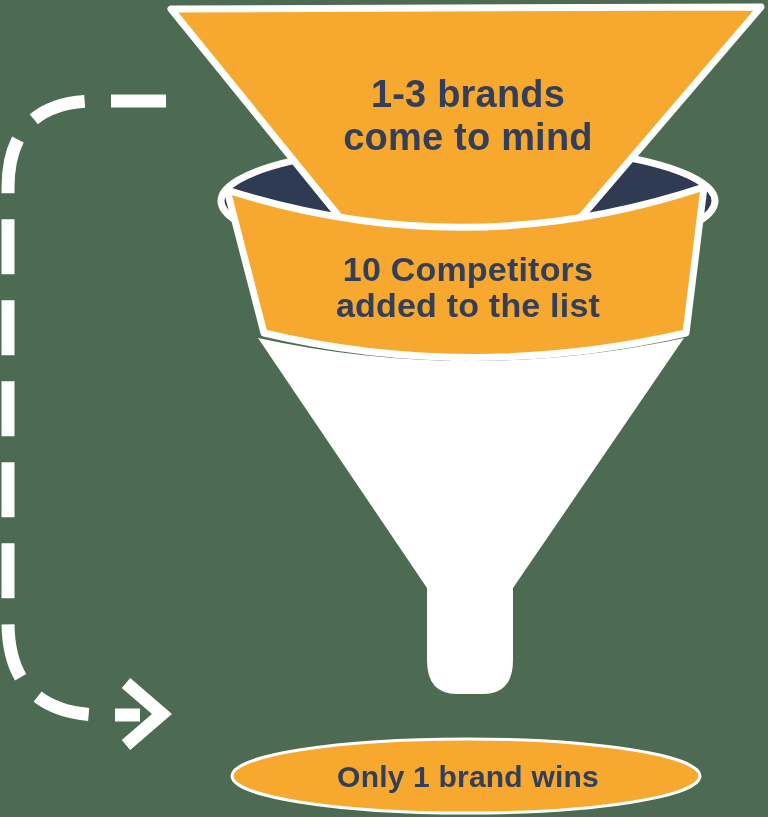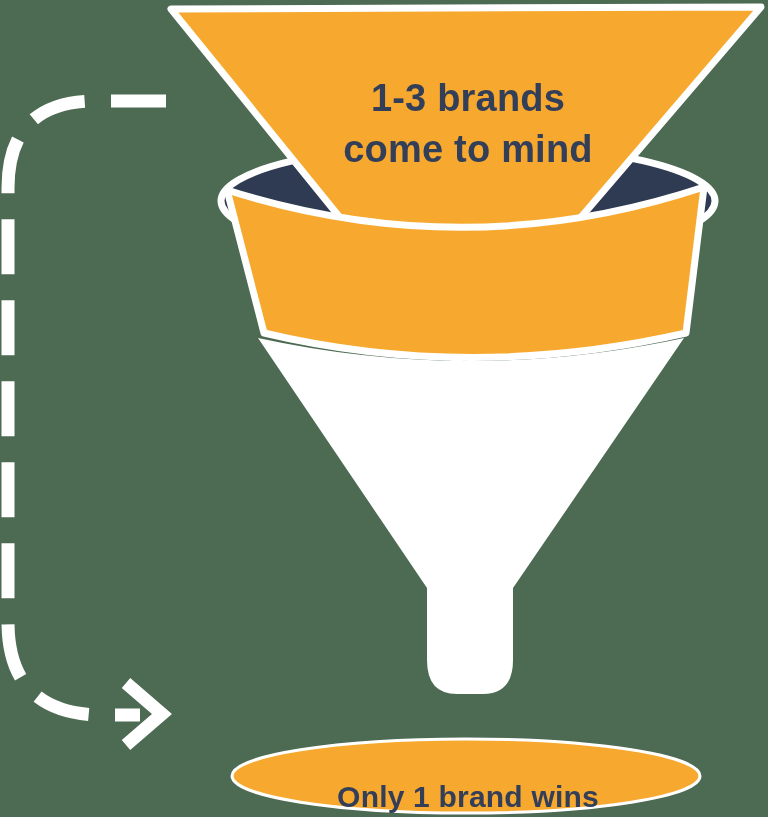--- a/index.html
+++ b/index.html
@@ -20,32 +20,32 @@
   .stage-label {
     position: absolute;
     text-align: center;
     white-space: pre-line;
     font-weight: 700;
     color: var(--text, #333F58);
     letter-spacing: 0.2px;
   }
   #label-stage1 {
     left: 238px; top: 73px; width: 460px;
-    font-size: 38px; line-height: 51px;
+    font-size: 38px; line-height: 43px;
   }
   #label-stage2 {
     left: 238px; top: 251px; width: 460px;
     font-size: 34px; line-height: 36px;
   }
   #label-stage3 {
     left: 268px; top: 396px; width: 400px;
     font-size: 30px; line-height: 33px;
   }
   #label-result {
-    left: 238px; top: 779px; width: 460px;
+    left: 238px; top: 759px; width: 460px;
     font-size: 30px; line-height: 36px;
   }
 </style>
 </head>
 <body>
 
 <div id="canvas">
 
   <svg id="funnel-svg" viewBox="0 0 768 817">
 
@@ -62,16 +62,18 @@
              Q 513 694 483 694 L 457 694 Q 427 694 427 660 L 427 588 Z" fill="var(--white)"></path>
 
     <path d="M 227 190 Q 466 266 704 187 L 686 333 Q 470 382 264 333 Z" fill="var(--orange)" stroke="var(--white)" stroke-width="7" stroke-linejoin="round"></path>
 
     <ellipse cx="466" cy="776" rx="234" ry="37" fill="var(--orange)" stroke="var(--white)" stroke-width="3"></ellipse>
   </svg>
 
   <div id="label-stage1" class="stage-label">1-3 brands
 come to mind</div>
 
+  <div id="label-stage2" class="stage-label">10 Competitors
+added to the list</div>
 
 
   <div id="label-result" class="stage-label">Only 1 brand wins</div>
 </div>
 
 </body></html>

